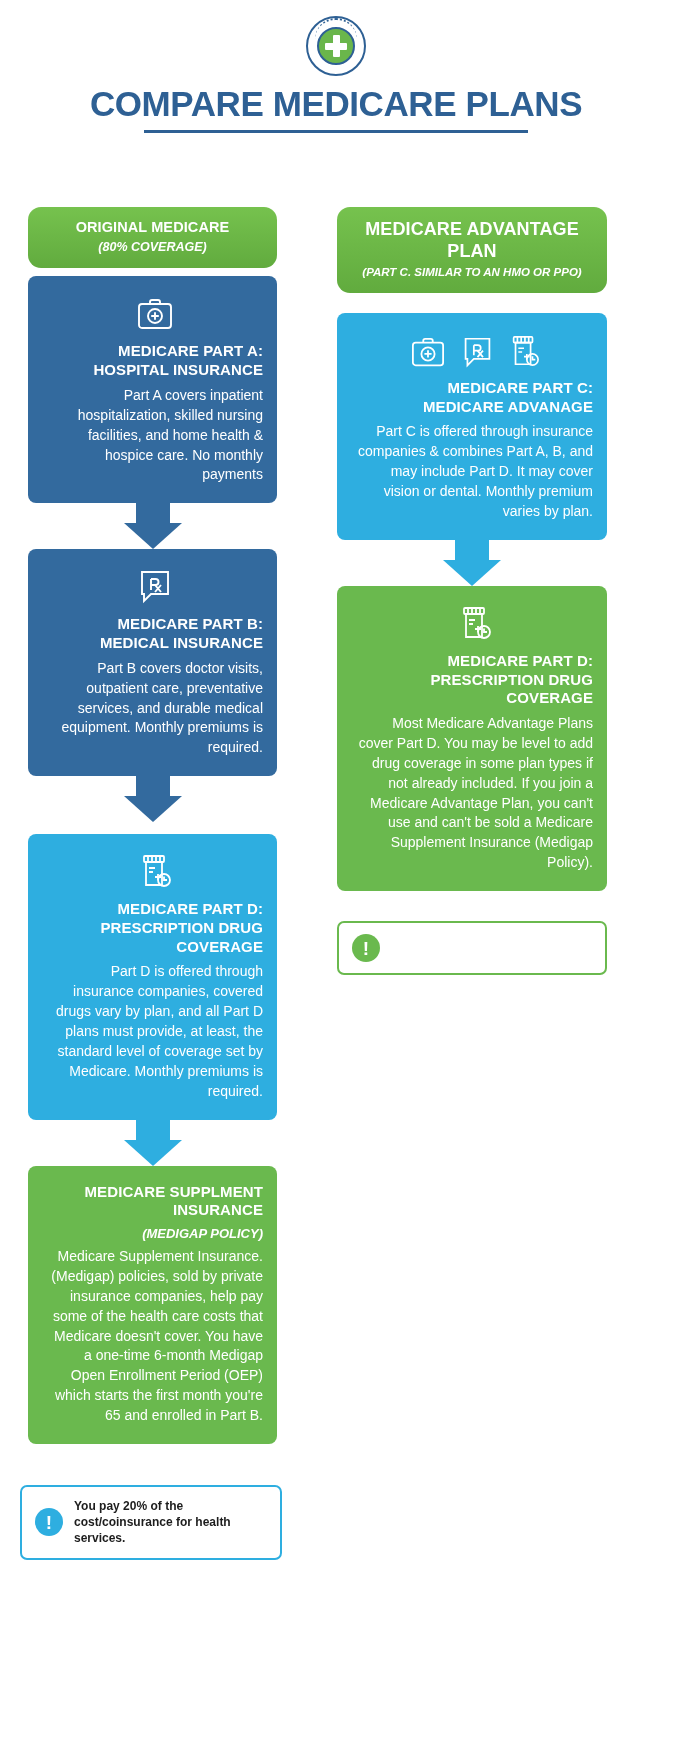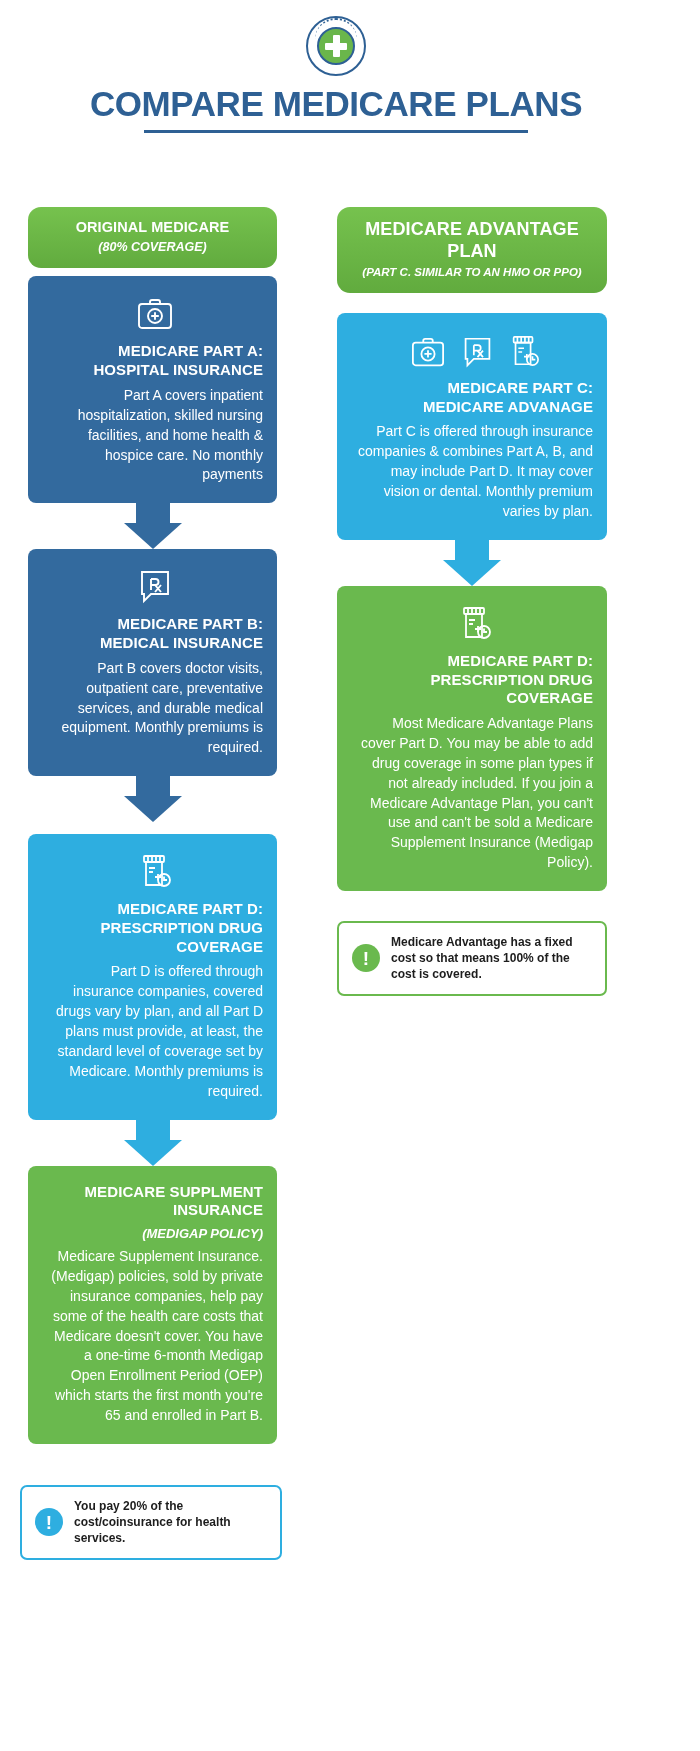--- a/index.html
+++ b/index.html
@@ -375,28 +375,27 @@
               <path d="M8 9h16v23H8z"></path>
               <path d="M11 15h6M11 19h4"></path>
               <path d="M17 24h6M20 21v6"></path>
               <circle cx="26" cy="27" r="6"></circle>
               <path d="M26 23.5v3.5h3"></path>
             </svg>
           </span>
         </div>
         <div class="card-title">MEDICARE PART D:</div>
         <div class="card-title">PRESCRIPTION DRUG COVERAGE</div>
-        <div class="card-body">Most Medicare Advantage Plans cover Part D. You may be able to add drug coverage in some plan types if not already included. If you join a Medicare Advantage Plan, you can't use and can't be sold a Medicare Supplement Insurance (Medigap Policy).</div>
+        <div class="card-body">Most Medicare Advantage Plans cover Part D. You may be level to add drug coverage in some plan types if not already included. If you join a Medicare Advantage Plan, you can't use and can't be sold a Medicare Supplement Insurance (Medigap Policy).</div>
       </div>
 
       <div class="gap-30"></div>
 
       <div class="callout callout-green">
         <span class="callout-icon green">!</span>
-        <span class="callout-text">Medicare Advantage has a fixed cost so that means 100% of the cost is covered.</span>
       </div>
 
     </div>
 
   </div>
 
   <div class="bottom-callout">
     <div class="callout callout-blue">
       <span class="callout-icon blue">!</span>
       <span class="callout-text">You pay 20% of the cost/coinsurance for health services.</span>

